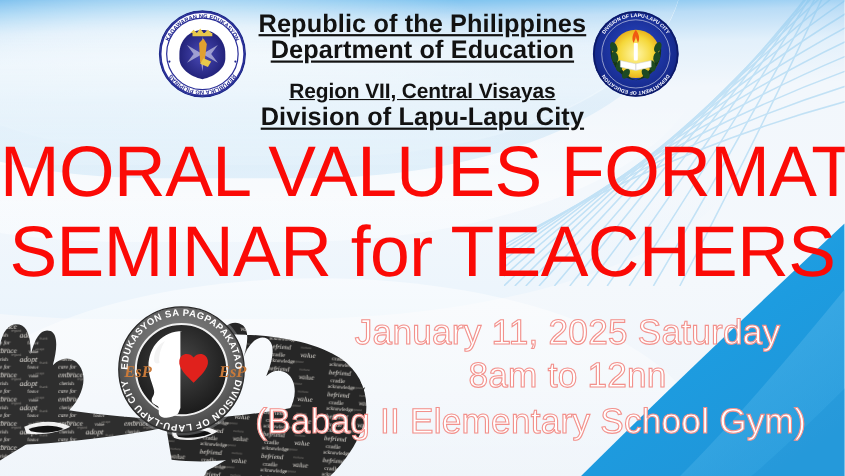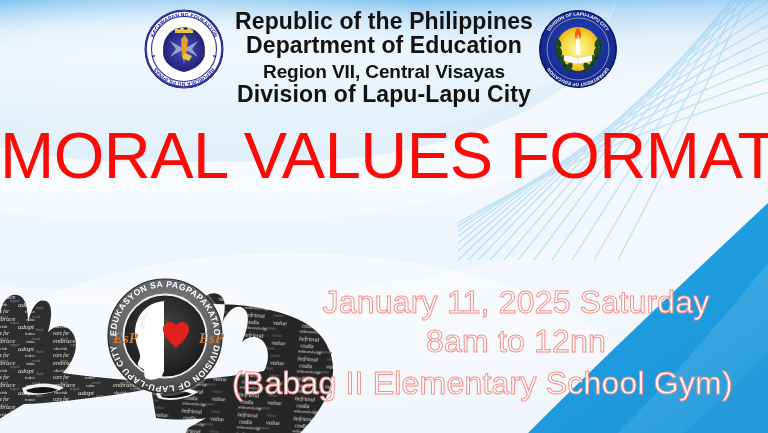--- a/index.html
+++ b/index.html
@@ -123,33 +123,34 @@
     height: 110px;
   }
   .header-text {
     position: absolute;
     left: 0;
     right: 0;
     top: 6px;
     text-align: center;
     color: #121212;
     line-height: 1.02;
+    text-decoration: underline;
   }
   .hl1, .hl2, .hl4 {
     font-size: 23px;
     font-weight: 600;
     letter-spacing: 0.1px;
     white-space: nowrap;
   }
   .hl2 { margin-top: 1px; }
   .hl3 {
     font-size: 19px;
     font-weight: 700;
     letter-spacing: -0.1px;
-    margin-top: 4px;
+    margin-top: 16px;
     white-space: nowrap;
   }
   .hl4 { margin-top: 2px; }
 
   
   .seal {
     position: absolute;
     border-radius: 50%;
   }
   .seal svg { display: block; border-radius: 50%; }
@@ -364,20 +365,21 @@
         <text><textPath href="#arcTop2" startOffset="50%" text-anchor="middle">DIVISION OF LAPU-LAPU CITY</textPath></text>
         <text><textPath href="#arcBot2" startOffset="50%" text-anchor="middle">DEPARTMENT OF EDUCATION</textPath></text>
       </g>
       <path id="arcTop2" d="M6.5,40 A33.5,33.5 0 0 1 73.5,40" fill="none"></path>
       <path id="arcBot2" d="M74,40 A34,34 0 0 1 6,40" fill="none"></path>
     </svg>
   </div>
 
   <div class="title-block">
     <div class="title-line title-line-1">MORAL VALUES FORMATION</div>
+    <div class="title-line title-line-2">SEMINAR for TEACHERS</div>
   </div>
 
   <div class="hands">
     <svg width="430" height="175" viewBox="0 0 430 175">
       <defs>
         <pattern id="wordtex" width="60" height="22" patternUnits="userSpaceOnUse">
           <rect width="60" height="22" fill="#2e2e2e"></rect>
           <g font-family="'Liberation Serif', serif" fill="#f0ece6" opacity="0.92">
             <text x="1" y="7" font-size="6.5" font-style="italic">embrace</text>
             <text x="34" y="7" font-size="4.2">value</text>

